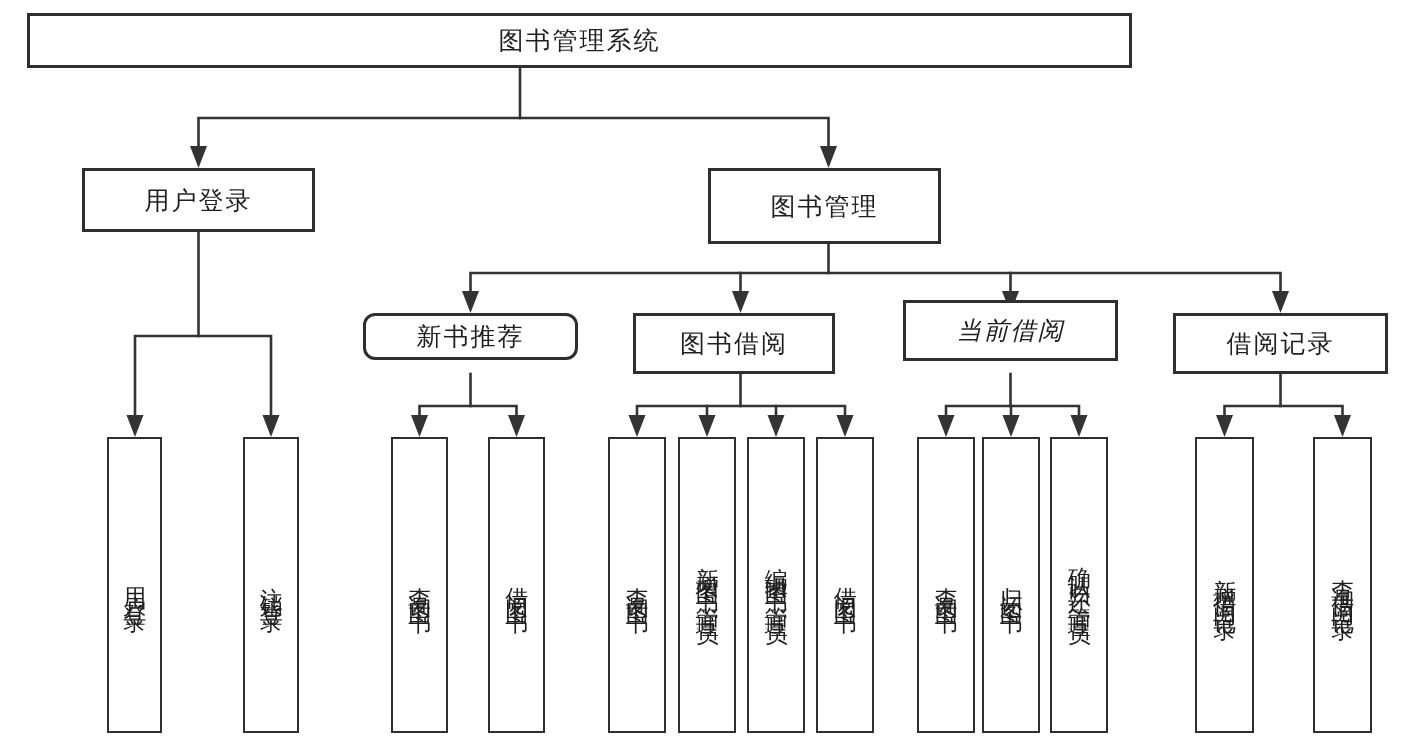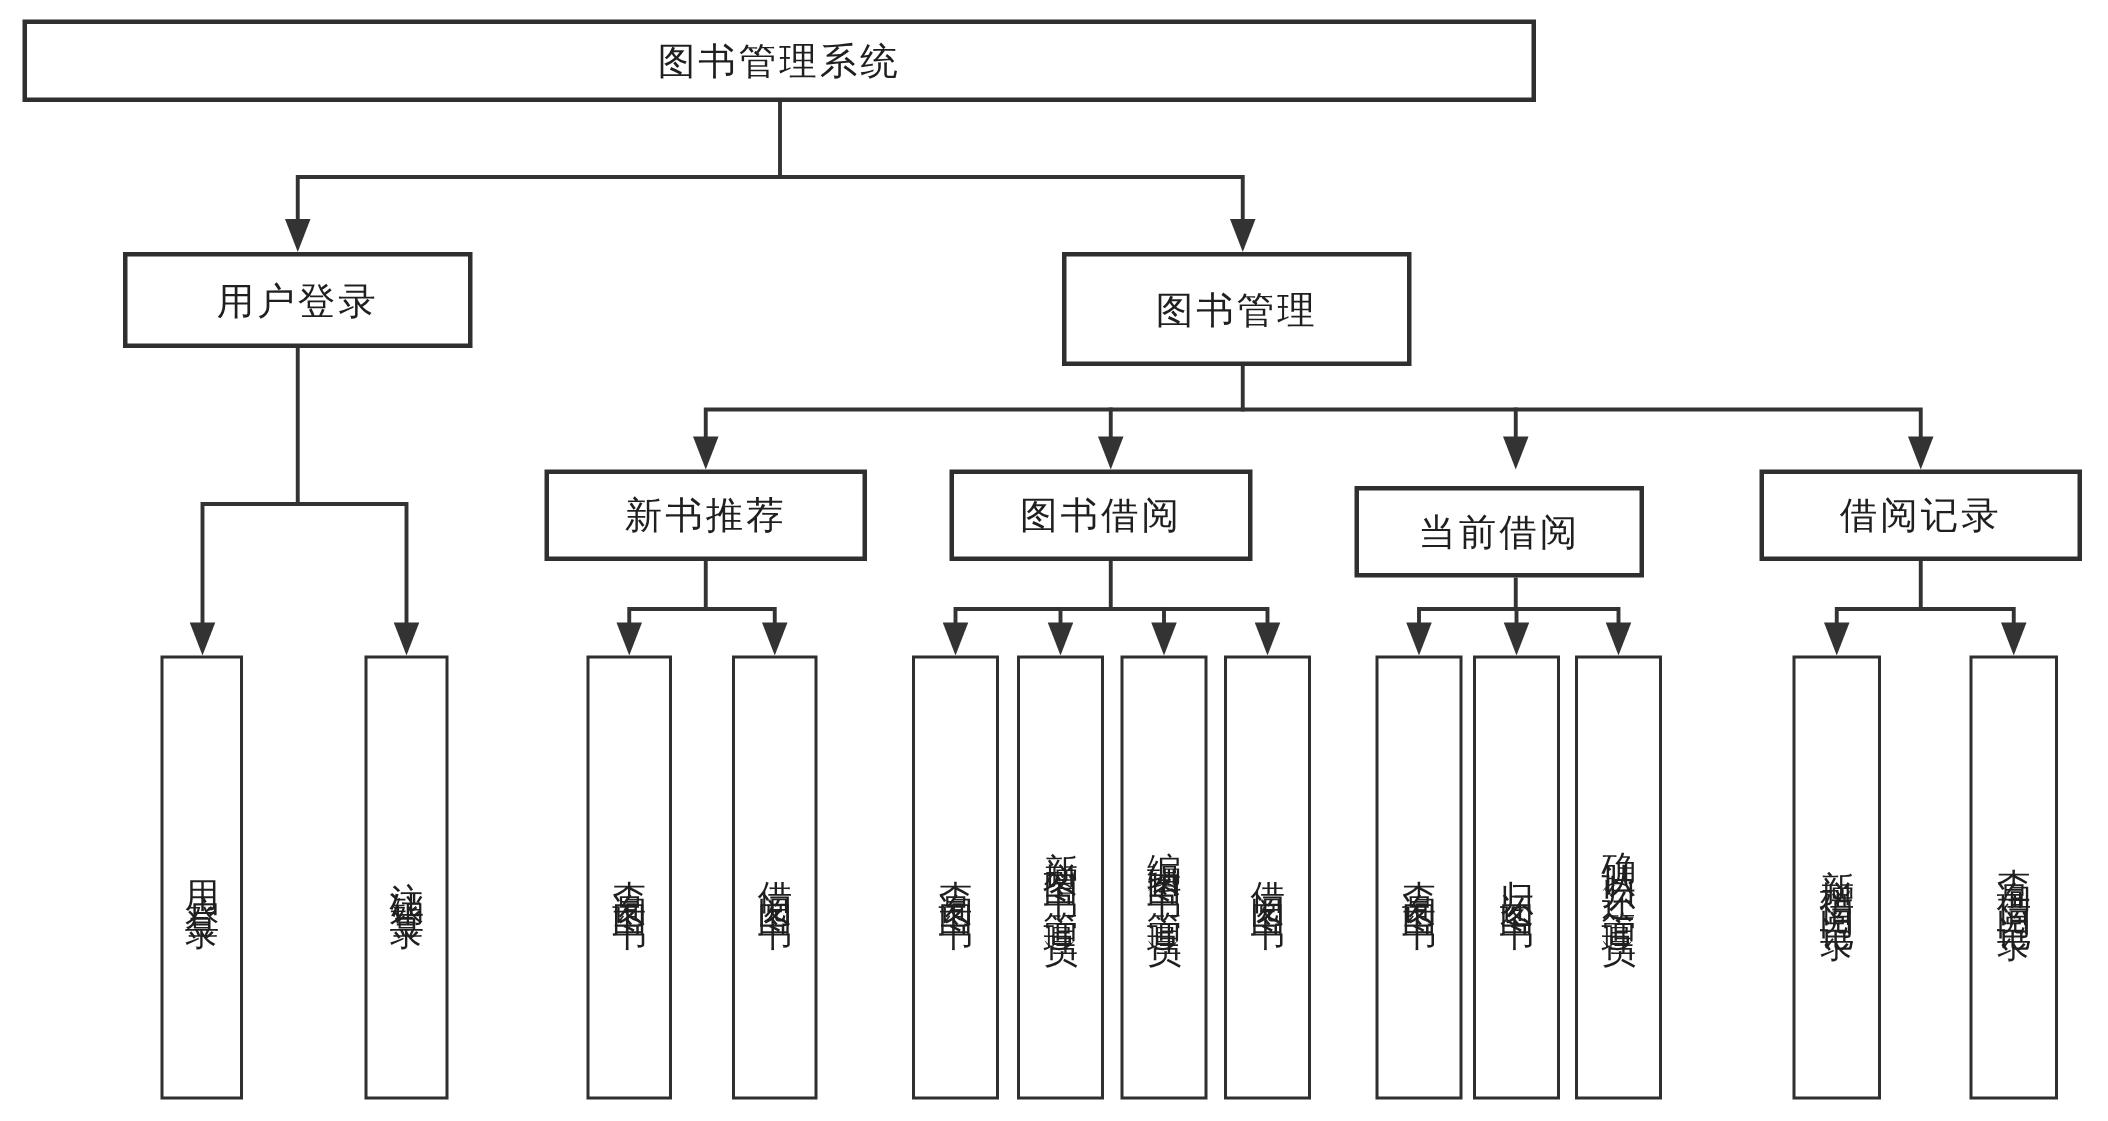--- a/index.html
+++ b/index.html
@@ -121,38 +121,38 @@
     </g>
 
     <g>
       <path d="M1280.5 374 V406"></path>
       <path d="M1224.5 417 V406 H1342.5 V417"></path>
       <polygon points="1216,415 1233,415 1224.5,437"></polygon>
       <polygon points="1334,415 1351,415 1342.5,437"></polygon>
     </g>
   </svg>
 
-  <div class="node h-node" style="left:15px; top:13px; width:1009px; height:55px;text-align:center;">
+  <div class="node h-node" style="left:27px; top:13px; width:1105px; height:55px;text-align:center;">
     <span>图书管理系统</span>
   </div>
 
   <div class="node h-node" style="left:82px; top:168px; width:233px; height:64px;">
     <span>用户登录</span>
   </div>
   <div class="node h-node" style="left:708px; top:168px; width:233px; height:76px;">
     <span>图书管理</span>
   </div>
 
-  <div class="node h-node" style="left:363px; top:313px; width:215px; height:61px;">
+  <div class="node h-node" style="left:363px; top:313px; width:215px; height:47px;border-radius:12px;">
     <span>新书推荐</span>
   </div>
   <div class="node h-node" style="left:633px; top:313px; width:202px; height:61px;">
     <span>图书借阅</span>
   </div>
-  <div class="node h-node" style="left:903px; top:324px; width:193px; height:61px;">
+  <div class="node h-node" style="left:903px; top:300px; width:215px; height:61px;font-style:italic;">
     <span>当前借阅</span>
   </div>
   <div class="node h-node" style="left:1173px; top:313px; width:215px; height:61px;">
     <span>借阅记录</span>
   </div>
 
   <div class="node leaf" style="left:107px; top:437px; width:55px; height:296px;">
     <span>用户登录</span>
   </div>
   <div class="node leaf" style="left:243px; top:437px; width:56px; height:296px;">

